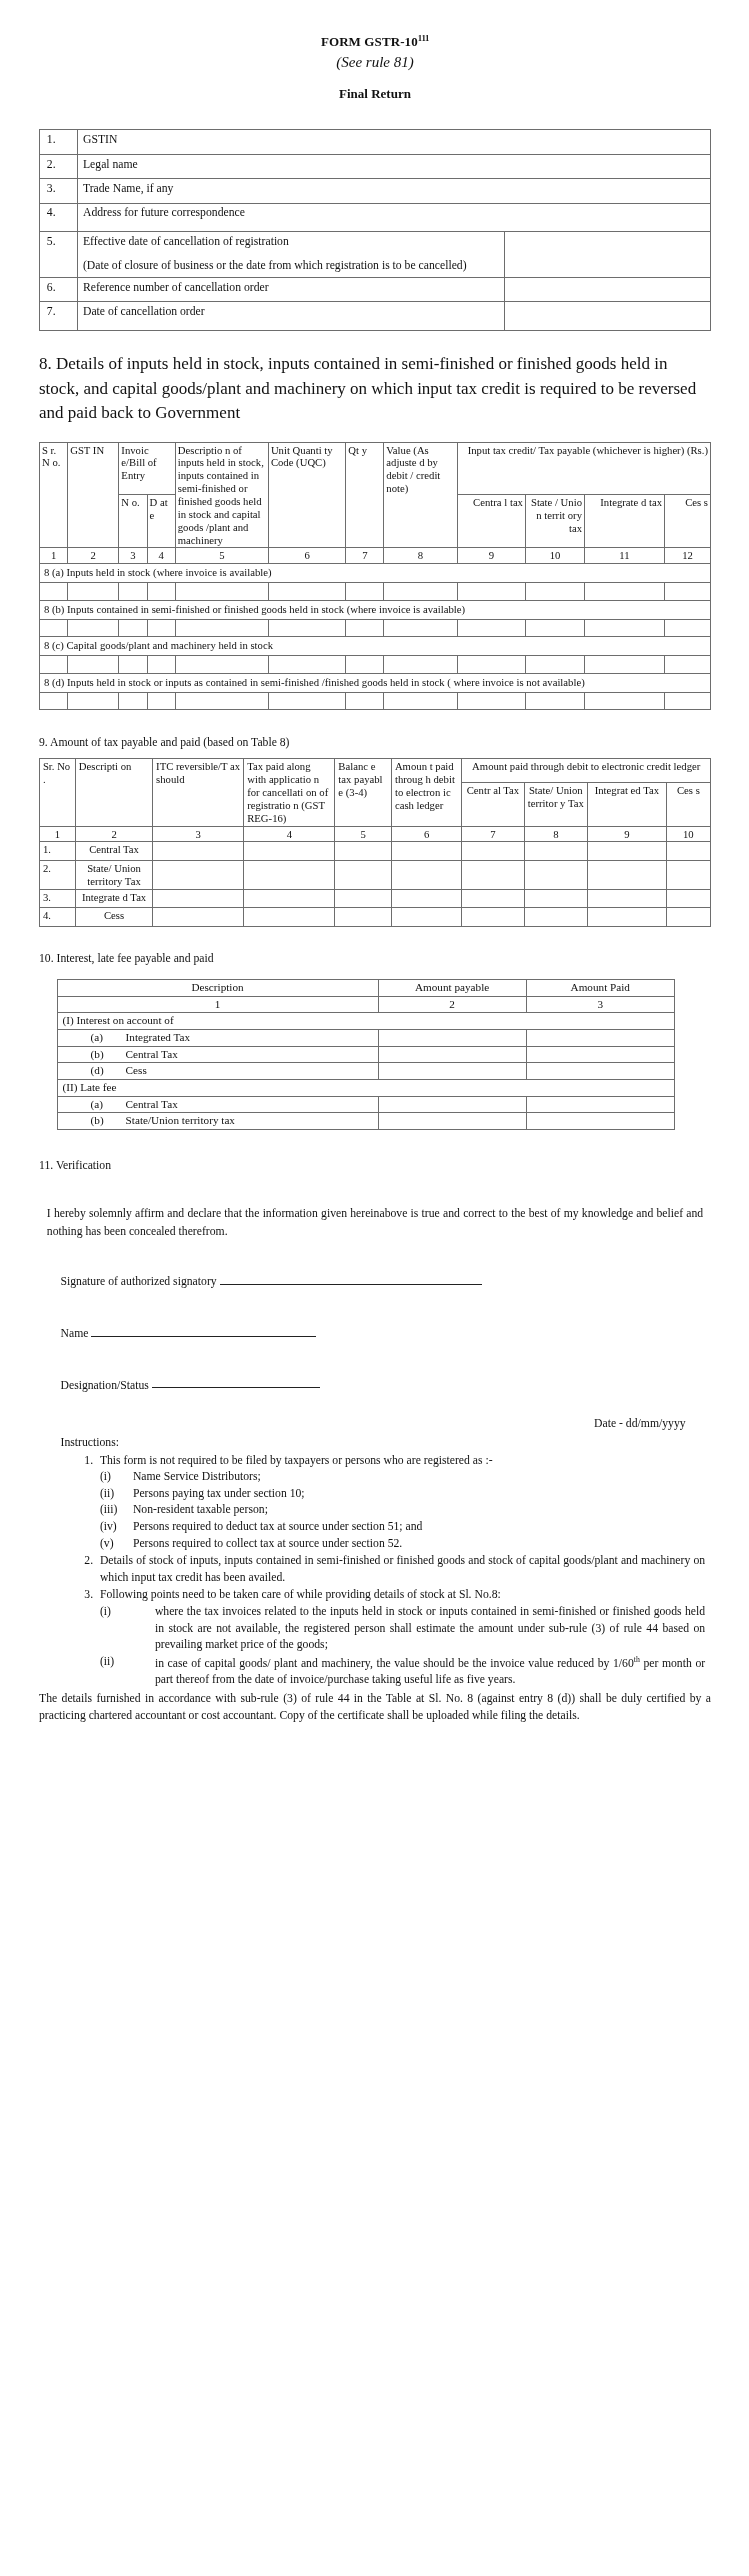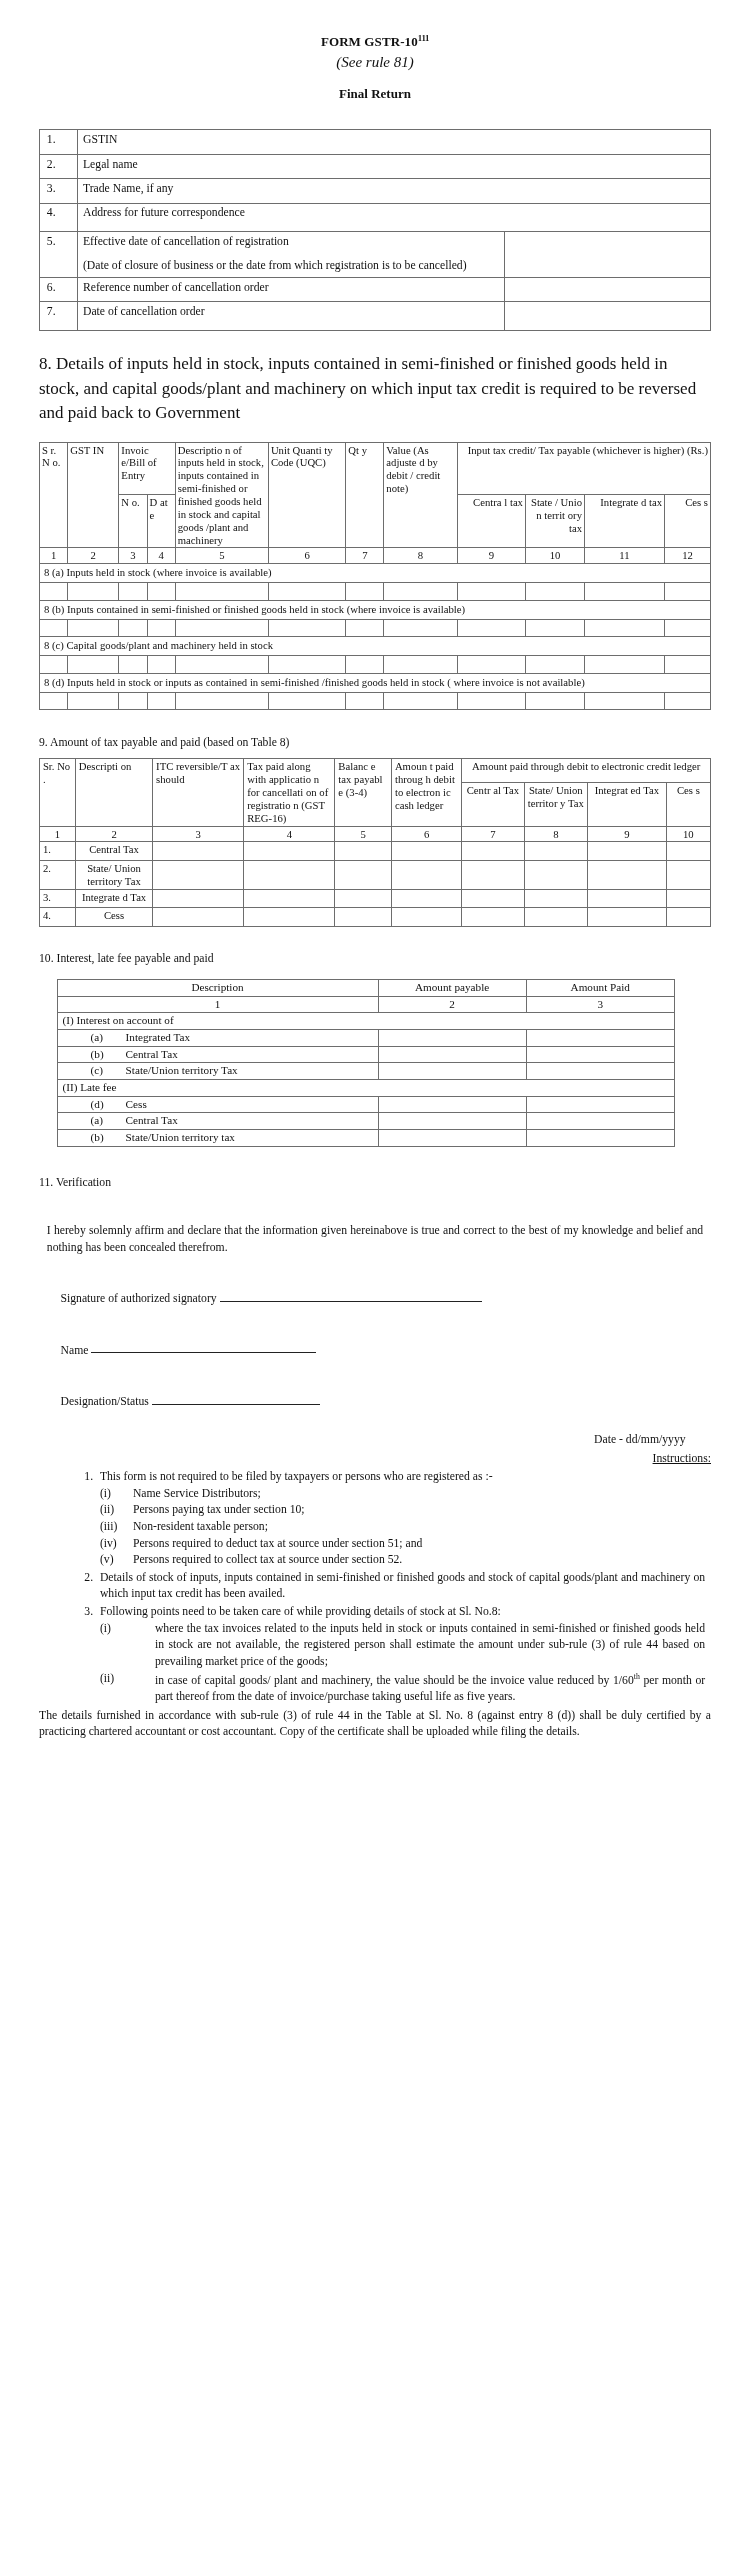--- a/index.html
+++ b/index.html
@@ -160,23 +160,21 @@
   }
   .date-line {
     font-size: 11.7px;
     text-align: right;
     margin: 25.4px 25.4px 0 0;
   }
 
   
   .instr-head {
     font-size: 11.7px;
-    text-decoration: underline;
     margin: 5.9px 0 3.9px 21.5px;
-    text-align: right;
   }
   ol.lvl1 {
     font-size: 11.7px;
     margin: 0 5.9px 0 0;
     padding-left: 57px;
     line-height: 1.42;
   }
   ol.lvl1 > li { margin-bottom: 1px; padding-left: 3.9px; }
   ol.lvl1 > li::marker { }
   .roman-list {
@@ -501,32 +499,27 @@
         <td class="ind-a"><span class="lbl">(a)</span><span>Integrated Tax</span></td>
         <td></td>
         <td></td>
       </tr>
       <tr>
         <td class="ind-a"><span class="lbl">(b)</span><span>Central Tax</span></td>
         <td></td>
         <td></td>
       </tr>
       <tr>
-        <td class="ind-a"><span class="lbl">(c)</span><span>State/Union territory Tax</span></td>
-        <td></td>
-        <td></td>
-      </tr>
+        <td class="ind-a"><span class="lbl">(d)</span><span>Cess</span></td>
+        <td></td>
+        <td></td>
+      </tr>
+
       <tr>
         <td class="grp" colspan="3">(II)  Late fee</td>
-      </tr>
-
-      <tr>
-        <td class="ind-a"><span class="lbl">(d)</span><span>Cess</span></td>
-        <td></td>
-        <td></td>
       </tr>
       <tr>
         <td class="ind-a"><span class="lbl">(a)</span><span>Central Tax</span></td>
         <td></td>
         <td></td>
       </tr>
       <tr>
         <td class="ind-a"><span class="lbl">(b)</span><span>State/Union territory tax</span></td>
         <td></td>
         <td></td>

